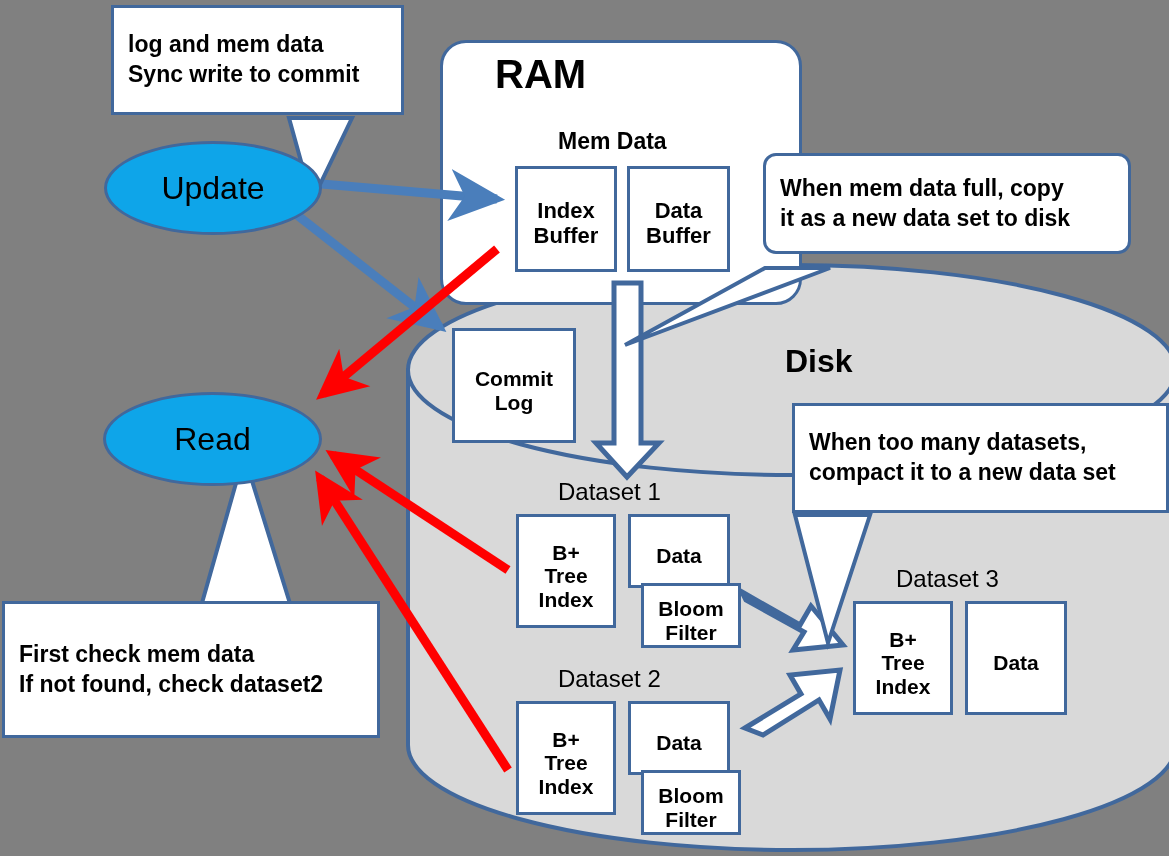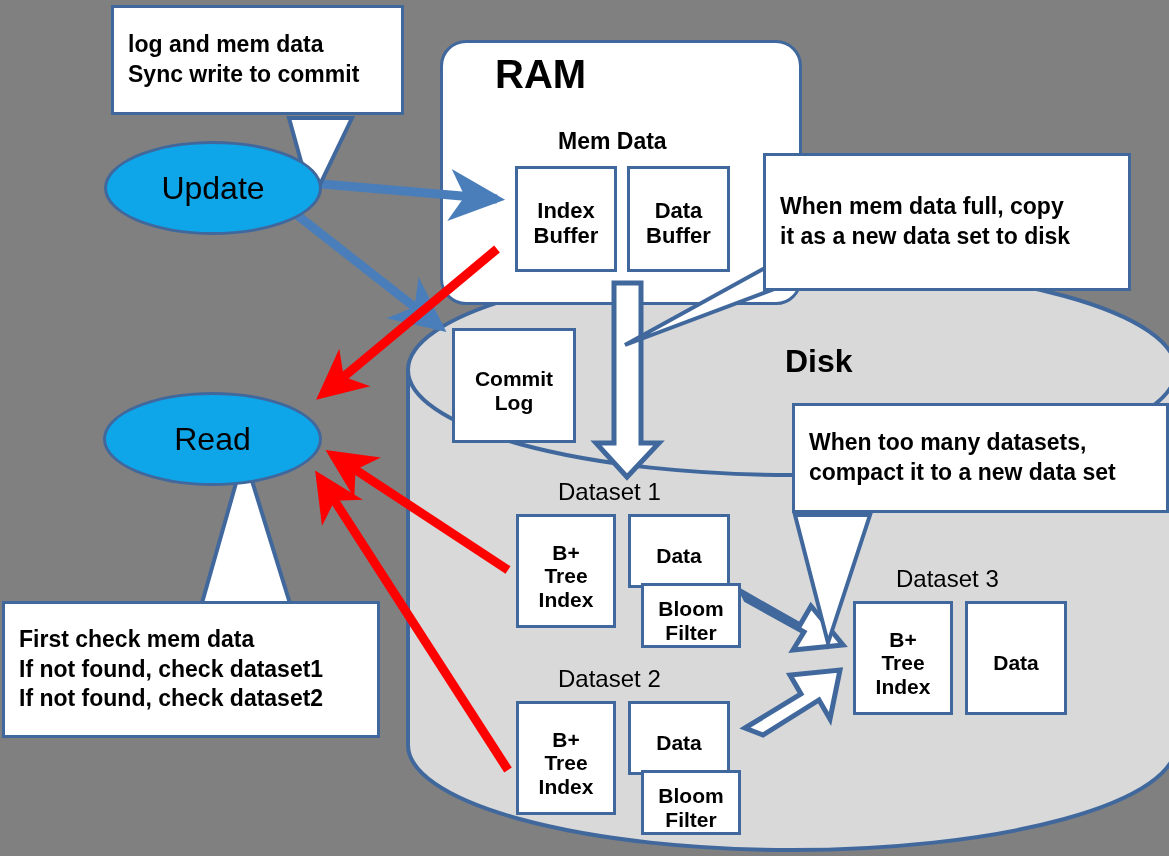--- a/index.html
+++ b/index.html
@@ -209,33 +209,32 @@
     <polygon points="795,515 870,515 828,643" fill="#ffffff" stroke="#41689c" stroke-width="4"></polygon>
 
     <polygon points="200,610 292,610 244,455" fill="#ffffff" stroke="#41689c" stroke-width="4"></polygon>
   </svg>
 
   <div class="callout" style="left:111px;top:5px;width:293px;height:110px;">
     <div class="line">log and mem data</div>
     <div class="line">Sync write to commit</div>
   </div>
 
-  <div class="callout" style="left:763px;top:153px;width:368px;height:138px;">
+  <div class="callout" style="left:763px;top:153px;width:368px;height:101px;border-radius:13px;">
     <div class="line">When mem data full, copy</div>
     <div class="line">it as a new data set to disk</div>
   </div>
 
   <div class="callout" style="left:792px;top:403px;width:377px;height:110px;">
     <div class="line">When too many datasets,</div>
     <div class="line">compact it to a new data set</div>
   </div>
 
   <div class="callout" style="left:2px;top:601px;width:378px;height:137px;">
     <div class="line">First check mem data</div>
-    <div class="line">If not found, check dataset1</div>
     <div class="line">If not found, check dataset2</div>
   </div>
 
   <div class="ell" style="left:104px;top:141px;width:212px;height:88px;">
     <span class="lbl">Update</span>
   </div>
 
   <div class="ell" style="left:103px;top:392px;width:213px;height:88px;">
     <span class="lbl">Read</span>
   </div>

